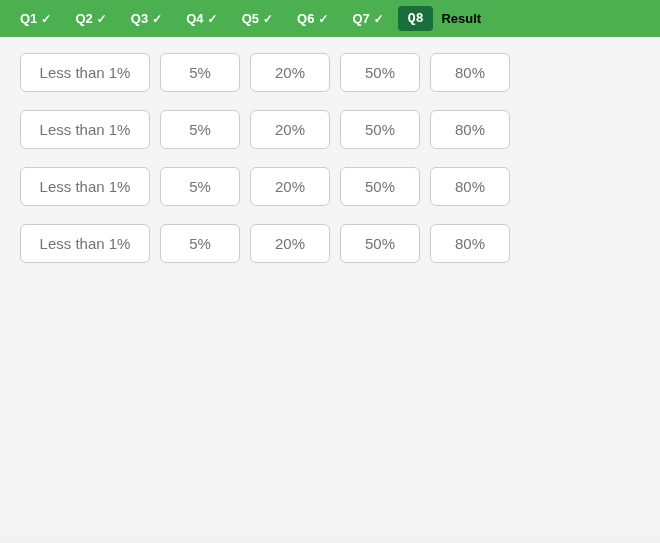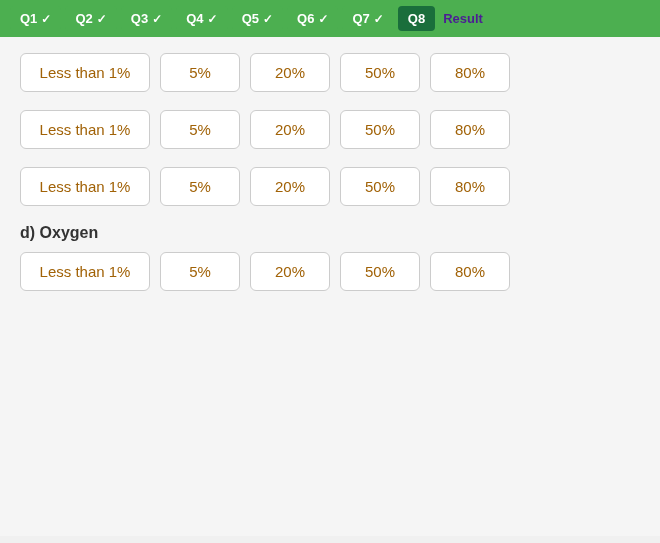--- a/index.html
+++ b/index.html
@@ -30,29 +30,30 @@
       font-weight: bold;
       cursor: pointer;
       display: flex;
       align-items: center;
       gap: 4px;
     }
 
     .nav-tab.active {
       background: #1a6e3b;
       border-radius: 4px;
+      font-family: Liberation Mono, monospace;
     }
 
     .checkmark {
       color: white;
       font-size: 12px;
     }
 
     .results-label {
-      color: #4c1d95;
+      color: #000000;
       font-size: 13px;
       font-weight: bold;
       margin-left: 4px;
     }
 
     
     .content {
       background: #f5f5f5;
       padding: 16px 20px;
       height: calc(543px - 44px);
@@ -75,21 +76,21 @@
       gap: 10px;
       flex-wrap: wrap;
     }
 
     .option-btn {
       background: white;
       border: 1.5px solid #ccc;
       border-radius: 6px;
       padding: 10px 16px;
       font-size: 15px;
-      color: #a16207;
+      color: #737373;
       cursor: pointer;
       min-width: 80px;
       text-align: center;
     }
 
     .option-btn.wide {
       min-width: 130px;
     }
   </style>
 </head>
@@ -156,21 +157,20 @@
       <div class="question-section">
         <div class="options-row">
           <button class="option-btn wide">Less than 1%</button>
           <button class="option-btn">5%</button>
           <button class="option-btn">20%</button>
           <button class="option-btn">50%</button>
           <button class="option-btn">80%</button>
         </div>
       </div>
       <div class="question-section">
-        <div class="question-label">d)  Oxygen</div>
         <div class="options-row">
           <button class="option-btn wide">Less than 1%</button>
           <button class="option-btn">5%</button>
           <button class="option-btn">20%</button>
           <button class="option-btn">50%</button>
           <button class="option-btn">80%</button>
         </div>
       </div>
     </div>
 </div>

